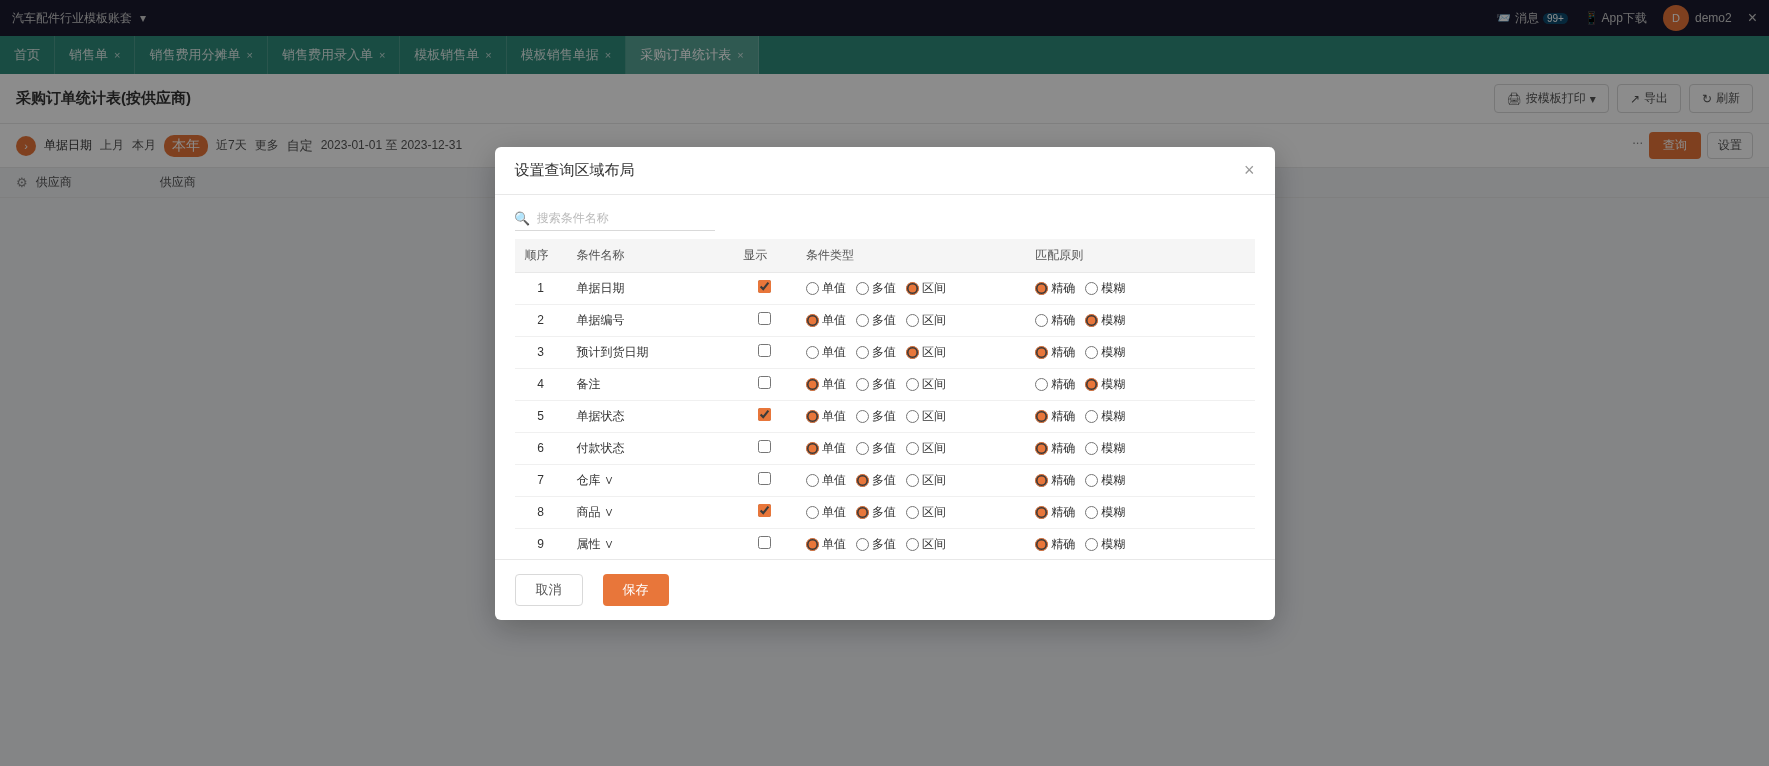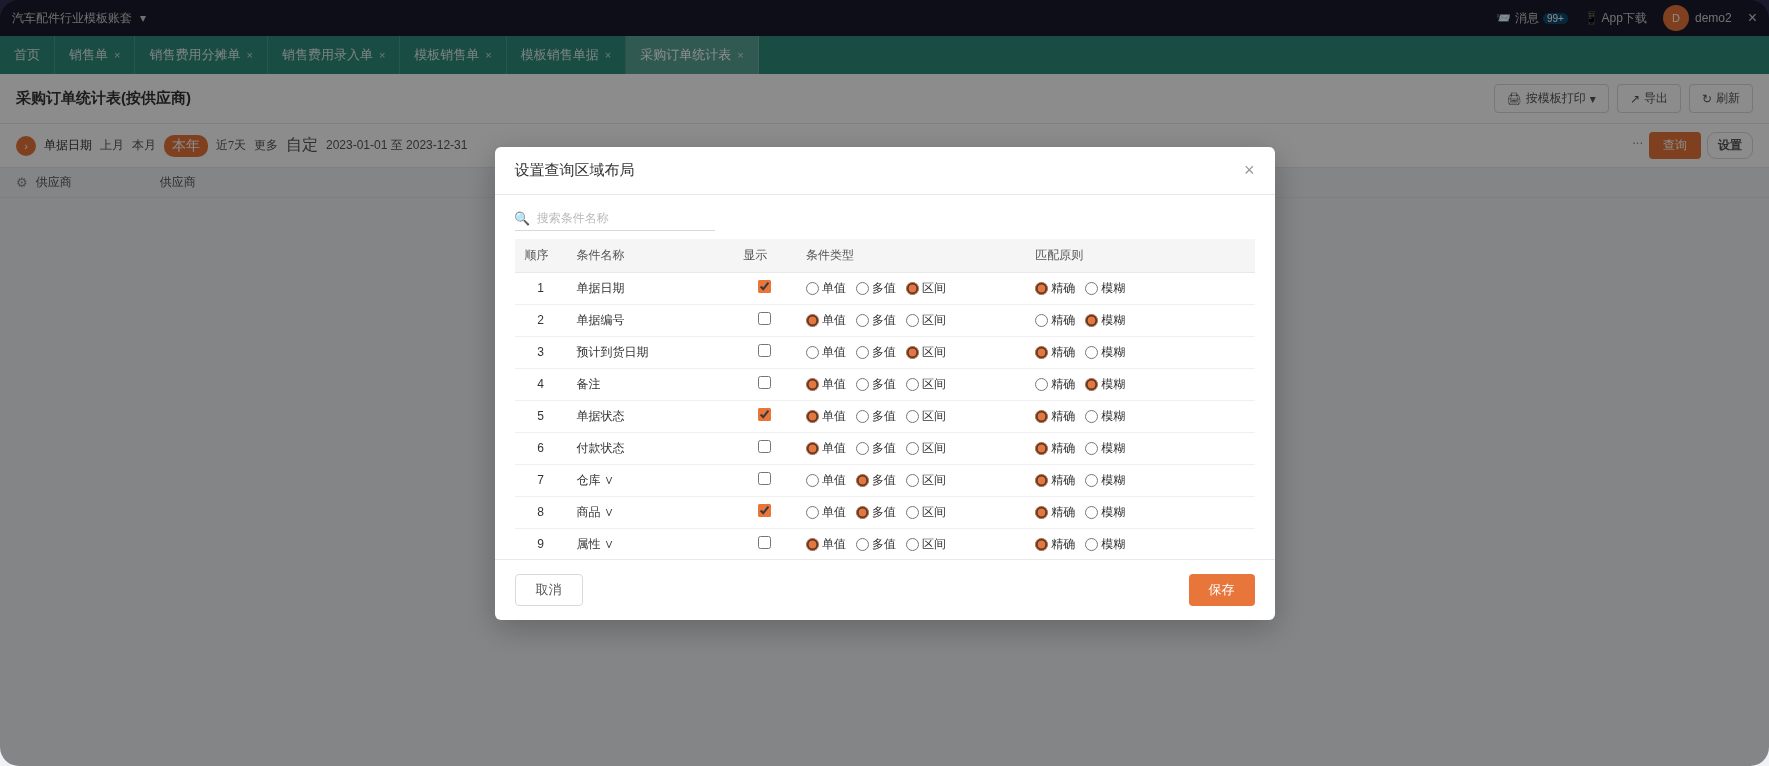--- a/index.html
+++ b/index.html
@@ -74,40 +74,39 @@
       align-items: center;
       gap: 8px;
       border-bottom: 1px solid #e8e8e8;
     }
     .filter-arrow { background: #e8763a; color: white; width: 20px; height: 20px; border-radius: 50%; display: flex; align-items: center; justify-content: center; font-size: 11px; cursor: pointer; }
     .filter-label { font-size: 12px; color: #333; }
     .date-pill { background: #e8763a; color: white; border-radius: 10px; padding: 2px 8px; font-size: 14px; }
     .date-range { font-size: 12px; color: #555; text-align: center; }
     .filter-actions { margin-left: auto; display: flex; gap: 6px; }
     .btn-query { background: #e8763a; color: white; border: none; padding: 4px 14px; border-radius: 4px; cursor: pointer; font-size: 12px; }
-    .btn-set { border: 1px solid #d9d9d9; background: white; padding: 4px 10px; border-radius: 9px; cursor: pointer; font-size: 12px; color: #555; font-weight: bold; }
+    .btn-set { border: 1px solid #d9d9d9; background: white; padding: 4px 10px; border-radius: 4px; cursor: pointer; font-size: 12px; color: #555; }
     .table-header-row {
       display: flex;
       align-items: center;
       border-bottom: 1px solid #e8e8e8;
       padding: 6px 16px;
       gap: 8px;
     }
     .gear-icon { color: #888; cursor: pointer; }
 
     
     .overlay {
       position: fixed;
       top: 0; left: 0; right: 0; bottom: 0;
       background: rgba(0,0,0,0.45);
       z-index: 1000;
       display: flex;
       align-items: center;
       justify-content: center;
-      border-radius: 19px;
     }
 
     
     .dialog {
       background: white;
       border-radius: 6px;
       width: 780px;
       max-height: 660px;
       display: flex;
       flex-direction: column;
@@ -198,21 +197,21 @@
     
     .table-scroll { max-height: 320px; overflow-y: auto; }
     .table-scroll::-webkit-scrollbar { width: 6px; }
     .table-scroll::-webkit-scrollbar-thumb { background: #ccc; border-radius: 3px; }
 
     
     .dialog-footer {
       padding: 14px 20px;
       border-top: 1px solid #e8e8e8;
       display: flex;
-      justify-content: space-between;
+      justify-content: flex-start;
       gap: 20px;
     }
     .btn-cancel { border: 1px solid #d9d9d9; background: white; padding: 6px 20px; border-radius: 4px; cursor: pointer; font-size: 13px; color: #555; }
     .btn-save { background: #e8763a; color: white; border: none; padding: 6px 20px; border-radius: 4px; cursor: pointer; font-size: 13px; }
 
     .row-orange-index { color: #e8763a; font-weight: 500; }
   </style>
 </head>
 <body>
 
@@ -289,23 +288,23 @@
       </button>
     </div>
   </div>
 
   <div class="filter-bar">
     <div class="filter-arrow">›</div>
     <span class="filter-label">单据日期</span>
     <span style="font-size:12px;color:#555;cursor:pointer;">上月</span>
     <span style="font-size:12px;color:#555;cursor:pointer;">本月</span>
     <span class="date-pill">本年</span>
-    <span style="font-size:12px;color:#555;cursor:pointer;font-family:Liberation Serif, serif;">近7天</span>
+    <span style="font-size:12px;color:#555;cursor:pointer;">近7天</span>
     <span style="font-size:12px;color:#555;cursor:pointer;">更多</span>
-    <span style="font-size:16px;color:#555;cursor:pointer;">自定</span>
+    <span style="font-size:13px;color:#555;cursor:pointer;">自定</span>
     <span class="date-range">2023-01-01 至 2023-12-31</span>
     <div class="filter-actions">
       <span style="cursor:pointer;color:#888;">...</span>
       <button class="btn-query">查询</button>
       <button class="btn-set">设置</button>
     </div>
   </div>
 
   <div class="table-header-row">
     <span class="gear-icon">⚙</span>

